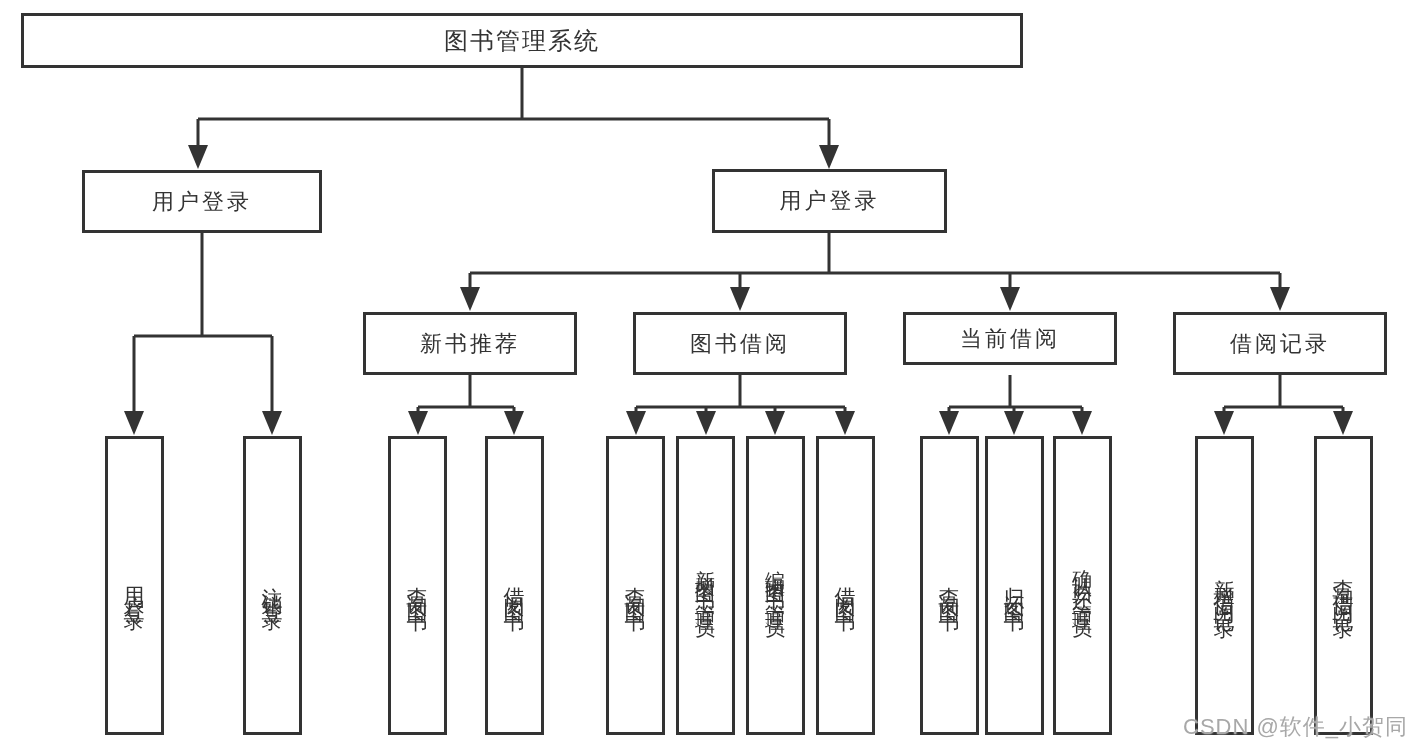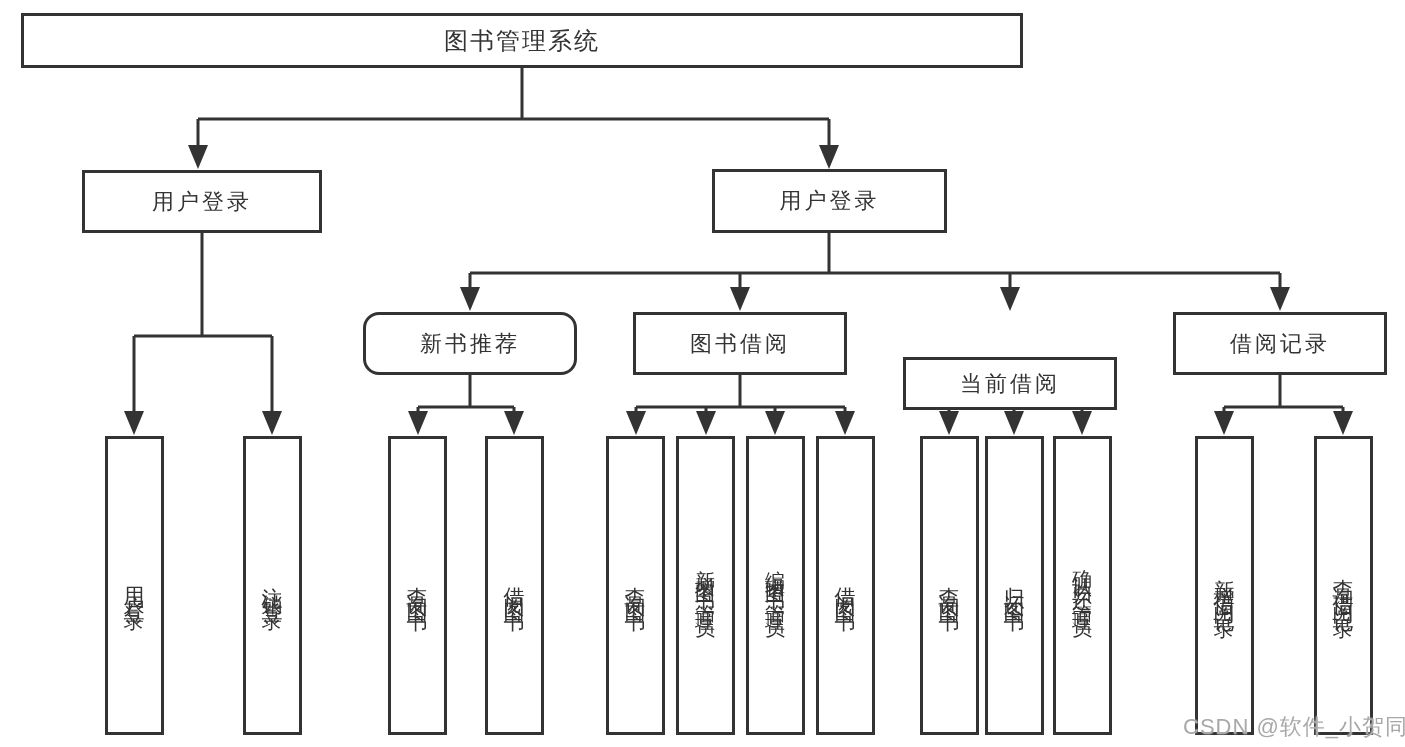--- a/index.html
+++ b/index.html
@@ -117,27 +117,27 @@
     <span class="hlabel">图书管理系统</span>
   </div>
 
   <div class="node" style="left:82px; top:170px; width:240px; height:63px;">
     <span class="hlabel">用户登录</span>
   </div>
   <div class="node" style="left:712px; top:169px; width:235px; height:64px;">
     <span class="hlabel">用户登录</span>
   </div>
 
-  <div class="node" style="left:363px; top:312px; width:214px; height:63px;border-radius:16px;">
+  <div class="node" style="left:363px; top:312px; width:214px; height:63px;">
     <span class="hlabel">新书推荐</span>
   </div>
   <div class="node" style="left:633px; top:312px; width:214px; height:63px;text-align:center;">
     <span class="hlabel">图书借阅</span>
   </div>
-  <div class="node" style="left:903px; top:312px; width:214px; height:53px;margin-top:45px;">
+  <div class="node" style="left:903px; top:312px; width:214px; height:53px;">
     <span class="hlabel">当前借阅</span>
   </div>
   <div class="node" style="left:1173px; top:312px; width:214px; height:63px;">
     <span class="hlabel">借阅记录</span>
   </div>
 
   <div class="leaf" style="left:105px;">
     <span class="vtext">用户登录</span>
   </div>
   <div class="leaf" style="left:243px;">

